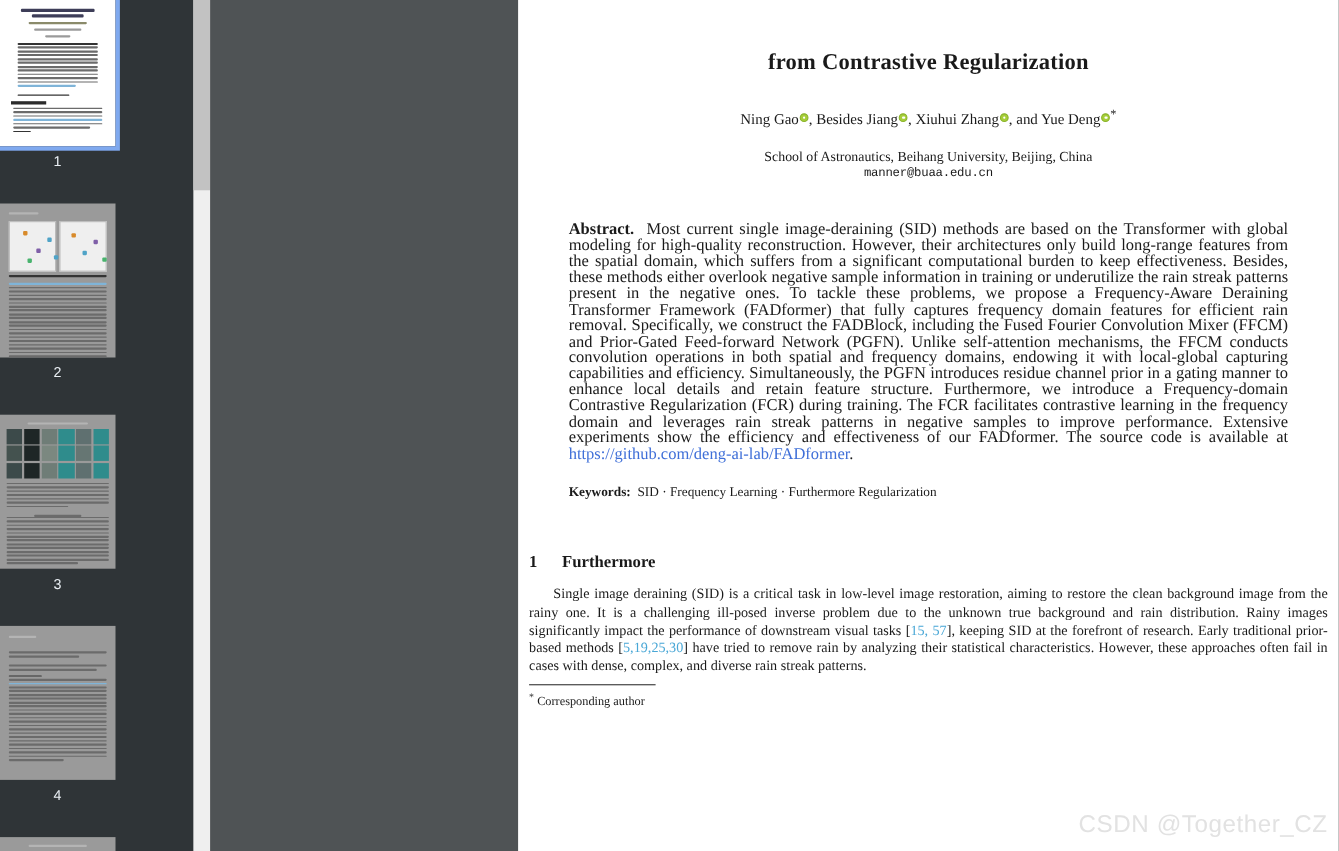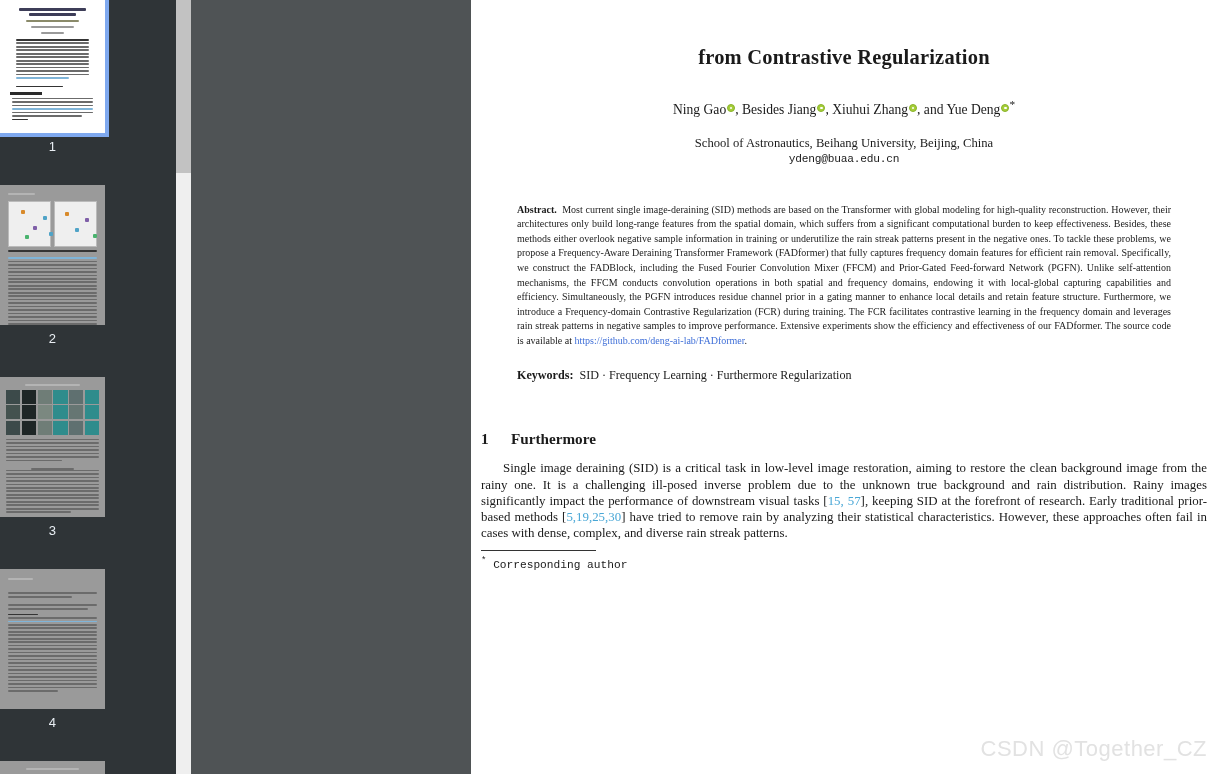--- a/index.html
+++ b/index.html
@@ -83,21 +83,21 @@
   .affil {
     text-align:center; font-size:12.6px; margin-top:16px; line-height:16px;
   }
   .email {
     text-align:center; font-family:"Liberation Mono", monospace;
     font-size:11.2px; margin-top:2px; letter-spacing:-0.2px;
   }
 
   .abstract {
     margin:38px 46px 0 46px;
-    font-size:10px; line-height:14.6px; text-align:justify;
+    font-size:15px; line-height:14.6px; text-align:justify;
     text-justify:inter-word;
   }
   .abstract b { font-weight:bold; }
   .abstract a { color:#3f6fd8; text-decoration:none; }
 
   .keywords {
     margin:20px 46px 0 46px;
     font-size:12.1px; line-height:15px;
   }
   .keywords b { font-weight:bold; }
@@ -113,21 +113,21 @@
     font-size:12.9px; line-height:16.1px; text-align:justify;
     text-indent:22px;
   }
   .cite { color:#49a7d6; }
 
   .footnote-rule {
     margin:9px 10px 0 10px; width:115px; height:0;
     border-top:1.1px solid #333;
   }
   .footnote {
-    margin:3px 10px 0 10px; font-size:11.2px; line-height:14px;font-family:Liberation Mono, monospace;
+    margin:3px 10px 0 10px; font-size:11.2px; line-height:14px;
   }
   .footnote sup { font-size:9px; }
 
   
   #watermark {
     position:absolute; right:10px; bottom:12px;
     font-family:"Liberation Sans", sans-serif;
     font-size:22px; color:#e2e2e2; letter-spacing:0.5px;
     user-select:none; white-space:nowrap;
   }
@@ -354,21 +354,21 @@
         <div class="paper-title">
           <br>
           <span>from Contrastive Regularization</span>
         </div>
 
         <div class="authors">
           <span>Ning Gao</span><span class="orcid"></span><span>, </span><span>Besides Jiang</span><span class="orcid"></span><span>, </span><span>Xiuhui Zhang</span><span class="orcid"></span><span>, and </span><span>Yue Deng</span><span class="orcid"></span><sup>*</sup>
         </div>
 
         <div class="affil">School of Astronautics, Beihang University, Beijing, China</div>
-        <div class="email">ydeng@buaa.edu.cn</div>
+        <div class="email">manner@buaa.edu.cn</div>
 
         <div class="abstract">
           <b>Abstract.</b>&nbsp;
           <span>Most current single image-deraining (SID) methods are based on the Transformer with global modeling for high-quality reconstruction. However, their architectures only build long-range features from the spatial domain, which suffers from a significant computational burden to keep effectiveness. Besides, these methods either overlook negative sample information in training or underutilize the rain streak patterns present in the negative ones. To tackle these problems, we propose a Frequency-Aware Deraining Transformer Framework (FADformer) that fully captures frequency domain features for efficient rain removal. Specifically, we construct the FADBlock, including the Fused Fourier Convolution Mixer (FFCM) and Prior-Gated Feed-forward Network (PGFN). Unlike self-attention mechanisms, the FFCM conducts convolution operations in both spatial and frequency domains, endowing it with local-global capturing capabilities and efficiency. Simultaneously, the PGFN introduces residue channel prior in a gating manner to enhance local details and retain feature structure. Furthermore, we introduce a Frequency-domain Contrastive Regularization (FCR) during training. The FCR facilitates contrastive learning in the frequency domain and leverages rain streak patterns in negative samples to improve performance. Extensive experiments show the efficiency and effectiveness of our FADformer. The source code is available at </span><a href="#">https://github.com/deng-ai-lab/FADformer</a><span>.</span>
         </div>
 
         <div class="keywords">
           <b>Keywords:</b>&nbsp;
           <span>SID · Frequency Learning · Furthermore Regularization</span>
         </div>

